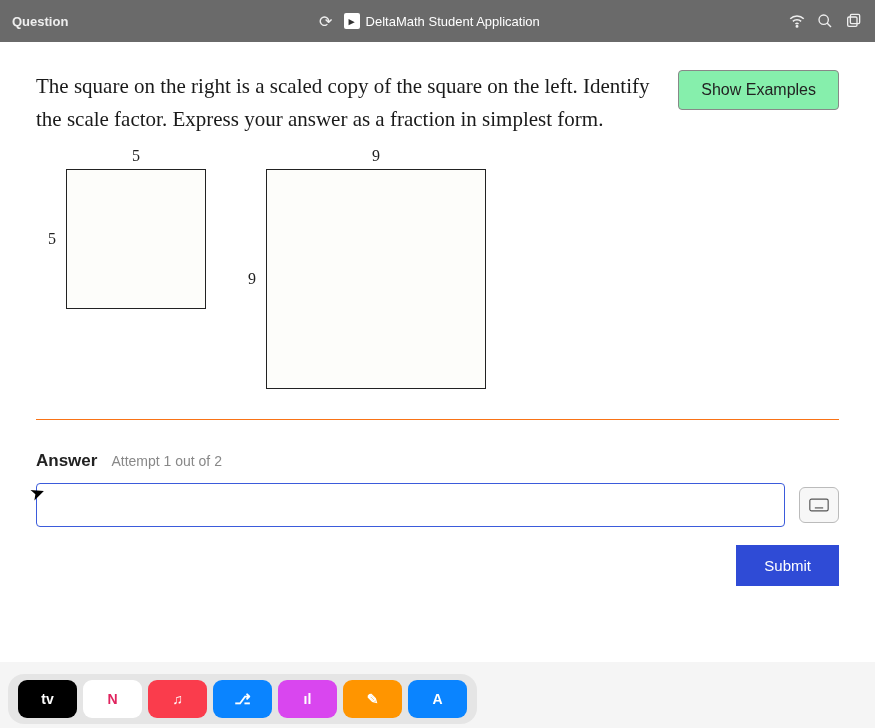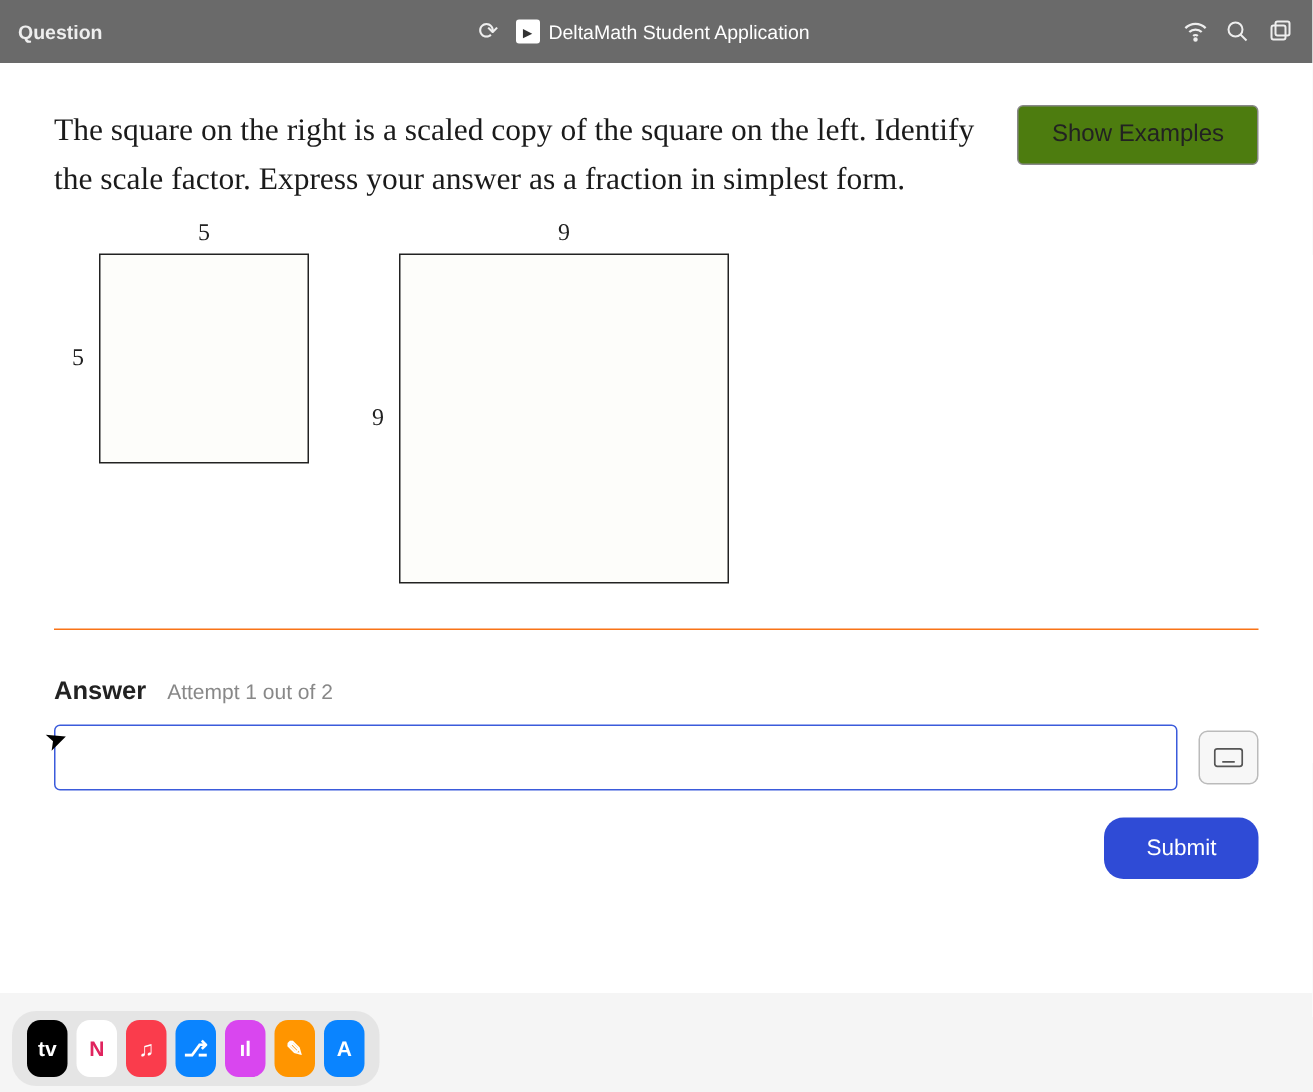--- a/index.html
+++ b/index.html
@@ -51,21 +51,21 @@
     }
     .question-text {
       flex: 1;
       font-size: 21px;
       line-height: 1.55;
       color: #1a1a1a;
     }
     .show-examples {
       font-family: -apple-system, sans-serif;
       border: 1px solid #888;
-      background: #4d7c0f;
+      background: #86efac;
       padding: 10px 22px;
       font-size: 16px;
       border-radius: 4px;
       cursor: pointer;
       white-space: nowrap;
       color: #222;
     }
     .figures {
       display: flex;
       gap: 60px;
@@ -131,33 +131,33 @@
       display: flex;
       justify-content: flex-end;
     }
     .submit-btn {
       font-family: -apple-system, sans-serif;
       background: #2f4bd6;
       color: #fff;
       border: none;
       padding: 12px 28px;
       font-size: 15px;
-      border-radius: 13px;
+      border-radius: 0;
       cursor: pointer;
     }
     .dock {
       position: absolute;
       bottom: 4px; left: 8px;
       display: flex; gap: 6px;
       padding: 6px 10px;
       background: rgba(200,200,200,0.35);
       border-radius: 16px;
     }
     .dock-item {
-      width: 27px; height: 38px;
+      width: 59px; height: 38px;
       border-radius: 9px;
       display: inline-flex; align-items: center; justify-content: center;
       color: #fff; font-weight: 700; font-size: 14px;
       font-family: -apple-system, sans-serif;
     }
     .cursor-arrow {
       position: absolute;
       left: 30px; top: 440px;
       font-size: 18px; color: #000;
       transform: rotate(-20deg);

